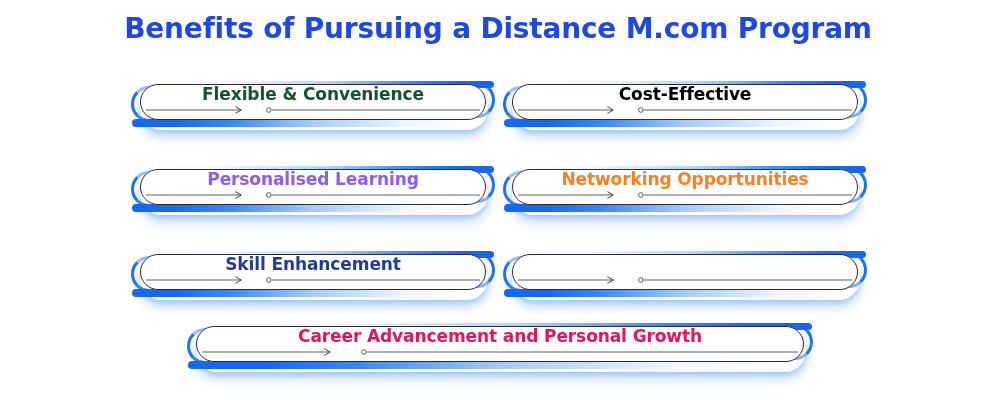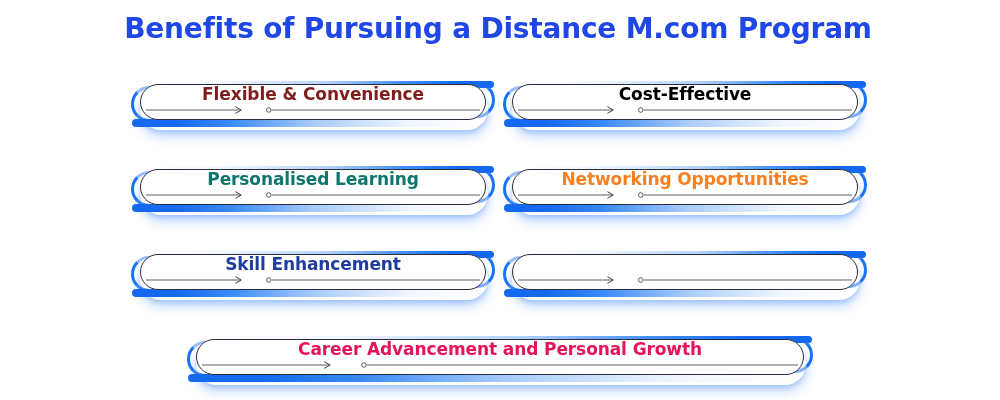--- a/index.html
+++ b/index.html
@@ -157,37 +157,37 @@
   }
   .card .rule svg { display: block; width: 100%; height: 10px; }
 
   
   #card-0 { left: 136px; top: 78px;  width: 354px; height: 46px; }
   #card-1 { left: 508px; top: 78px;  width: 354px; height: 46px; }
   #card-2 { left: 136px; top: 163px; width: 354px; height: 46px; }
   #card-3 { left: 508px; top: 163px; width: 354px; height: 46px; }
   #card-4 { left: 136px; top: 248px; width: 354px; height: 46px; }
   #card-5 { left: 508px; top: 248px; width: 354px; height: 46px; }
-  #card-6 { left: 192px; top: 333px; width: 616px; height: 46px; }
+  #card-6 { left: 192px; top: 320px; width: 616px; height: 46px; }
 </style>
 </head>
 <body style="background: rgb(255, 255, 255);">
 
 <div id="page" style="background: rgb(255, 255, 255);">
 
   <div id="title" style="color: rgb(31, 71, 230);">Benefits of Pursuing a Distance M.com Program</div>
 
   <div class="card" id="card-0">
     <div class="glow"></div>
     <div class="accent-left"></div>
     <div class="accent-right"></div>
     <div class="accent-top"></div>
     <div class="accent-bottom"></div>
     <div class="body"></div>
-    <div class="label" style="color: #7f1d1d;">Flexible &amp; Convenience</div>
+    <div class="label" style="color: #14532d;">Flexible &amp; Convenience</div>
     <div class="rule">
       <svg viewBox="0 0 340 10" preserveAspectRatio="none">
         <line x1="0" y1="5" x2="96" y2="5" stroke="#4a4a55" stroke-width="0.9"></line>
         <path d="M91,1.6 L97,5 L91,8.4" fill="none" stroke="#2b2b3c" stroke-width="0.9"></path>
         <circle cx="125" cy="5" r="2.3" fill="none" stroke="#4a4a55" stroke-width="0.9"></circle>
         <line x1="128" y1="5" x2="340" y2="5" stroke="#4a4a55" stroke-width="0.9"></line>
       </svg>
     </div>
   </div>
 
@@ -209,21 +209,21 @@
     </div>
   </div>
 
   <div class="card" id="card-2">
     <div class="glow"></div>
     <div class="accent-left"></div>
     <div class="accent-right"></div>
     <div class="accent-top"></div>
     <div class="accent-bottom"></div>
     <div class="body"></div>
-    <div class="label" style="color: #0f766e;">Personalised Learning</div>
+    <div class="label" style="color: #8b5cf6;">Personalised Learning</div>
     <div class="rule">
       <svg viewBox="0 0 340 10" preserveAspectRatio="none">
         <line x1="0" y1="5" x2="96" y2="5" stroke="#4a4a55" stroke-width="0.9"></line>
         <path d="M91,1.6 L97,5 L91,8.4" fill="none" stroke="#2b2b3c" stroke-width="0.9"></path>
         <circle cx="125" cy="5" r="2.3" fill="none" stroke="#4a4a55" stroke-width="0.9"></circle>
         <line x1="128" y1="5" x2="340" y2="5" stroke="#4a4a55" stroke-width="0.9"></line>
       </svg>
     </div>
   </div>
 

